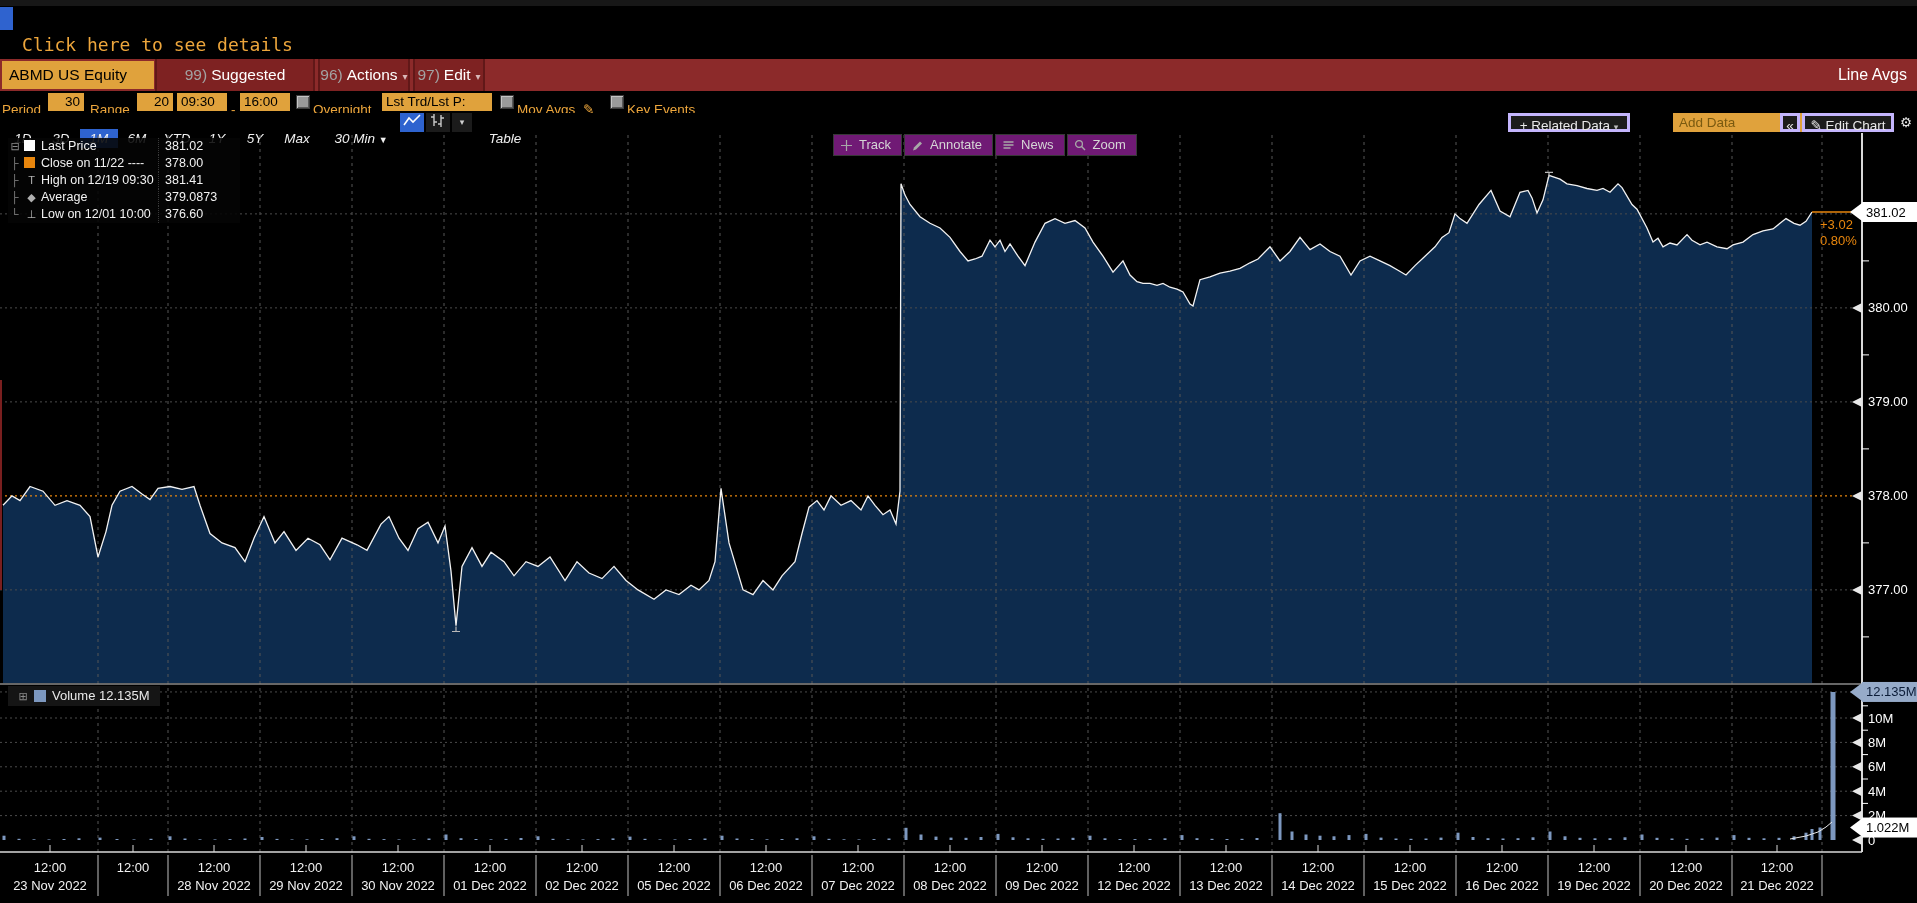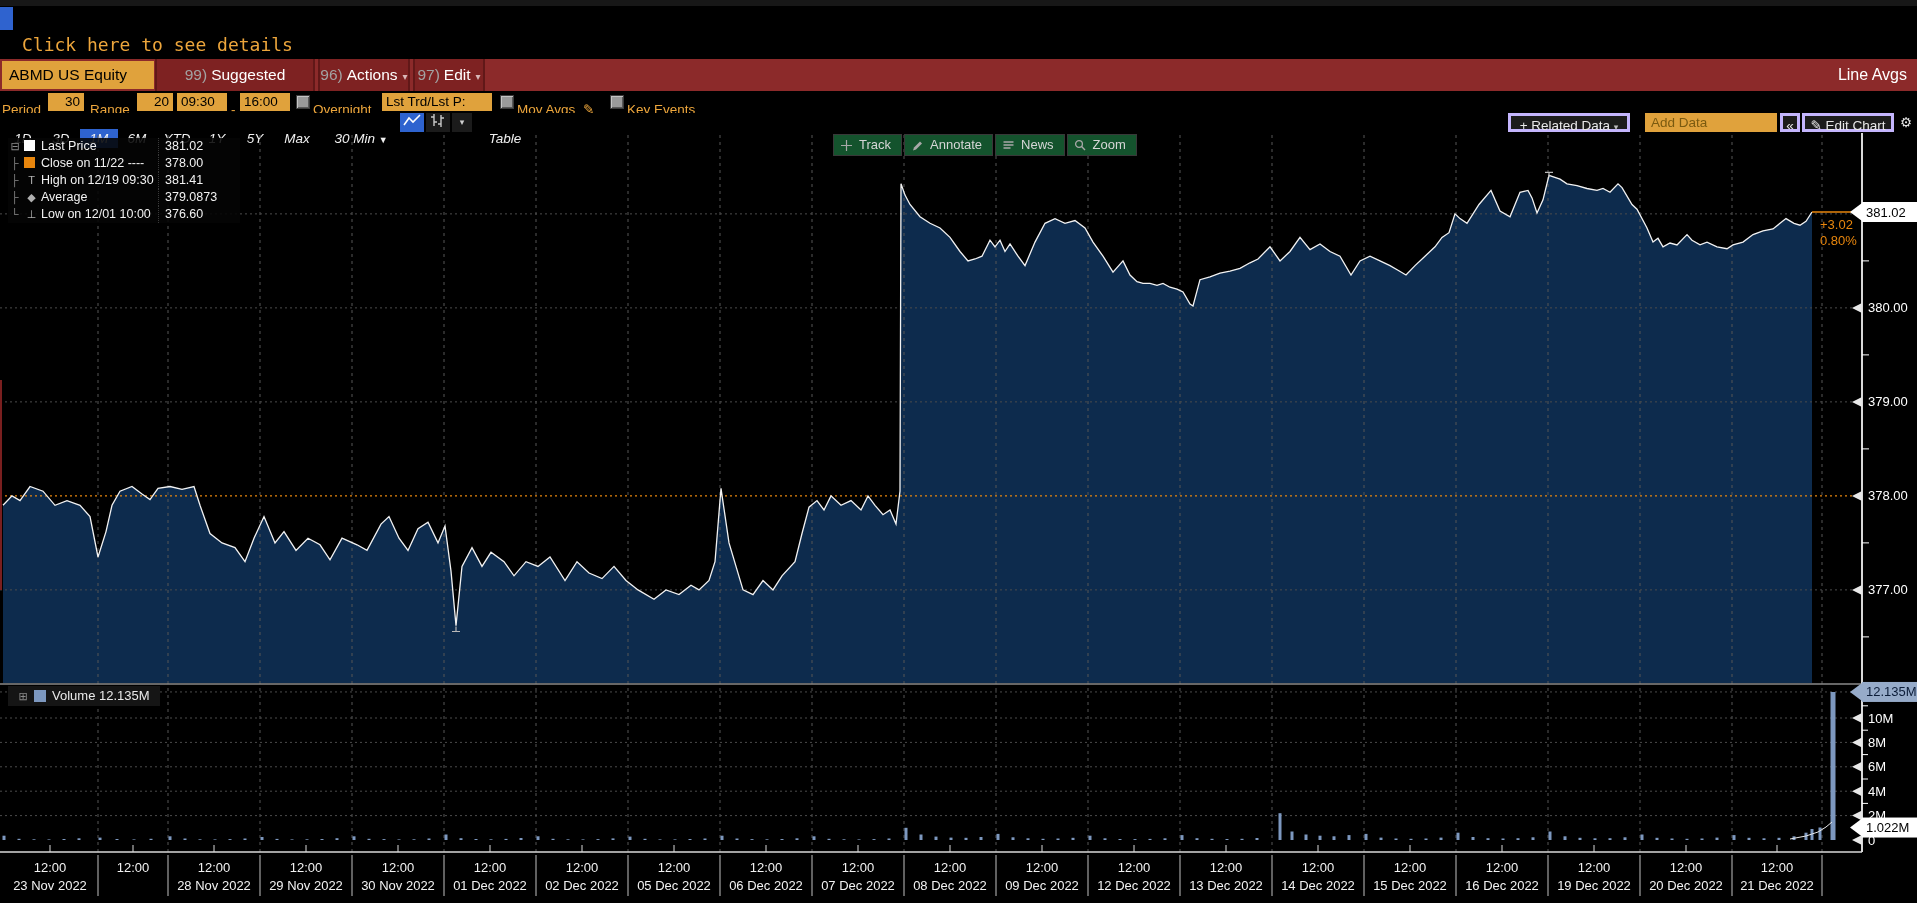--- a/index.html
+++ b/index.html
@@ -36,27 +36,27 @@
   .pencil{color:#cfcfcf;}
   
   .tabsrow{left:0;top:113px;width:1917px;height:20px;background:#000;font-size:13.5px;}
   .tab{position:absolute;top:16px;height:19px;line-height:19px;text-align:center;color:#f0f0f0;cursor:default;font-style:italic;}
   .tab.active{background:#2e63cf;}
   .iconbtn{position:absolute;top:0;height:19px;width:24px;background:#1b1b1b;text-align:center;}
   .iconbtn.sel{background:#2e63cf;}
   .rightbtn{position:absolute;top:0;height:19px;line-height:19px;background:#1c1c1c;
             border:3px solid #c4b5fd;box-sizing:border-box;text-align:center;color:#e8e8e8;}
   .adddata{position:absolute;top:0;height:19px;line-height:19px;background:#e0a23c;
-           color:#7a5a10;padding-left:6px;box-sizing:border-box;}
+           color:#7a5a10;padding-left:6px;box-sizing:border-box;margin-left:28px;}
   
   .chart{left:0;top:133px;width:1917px;height:770px;}
   .leftedge{left:0;top:247px;width:2px;height:210px;background:#7a1f1f;}
   
   .tools{left:833px;top:1px;height:20px;display:flex;}
-  .toolbtn{height:20px;line-height:20px;background:#14532d;border:1px solid #383838;
+  .toolbtn{height:20px;line-height:20px;background:#701a75;border:1px solid #383838;
            margin-right:2px;padding:0 10px 0 6px;font-size:13px;color:#d6d6d6;display:flex;align-items:center;}
   .toolbtn svg{margin-right:6px;}
   
   .legend{left:8px;top:5px;width:232px;background:rgba(4,4,4,0.88);font-size:12.5px;}
   .lrow{position:relative;height:17px;line-height:17px;white-space:nowrap;}
   .lpre{display:inline-block;width:14px;color:#8a8a8a;font-size:11px;text-align:center;}
   .mk{display:inline-block;width:11px;height:11px;margin:0 6px 0 2px;vertical-align:-1px;}
   .mk.sq-white{background:#fff;}
   .mk.sq-orange{background:#e8860d;}
   .mkg{display:inline-block;width:19px;color:#b0b0b0;text-align:center;font-size:11px;}

